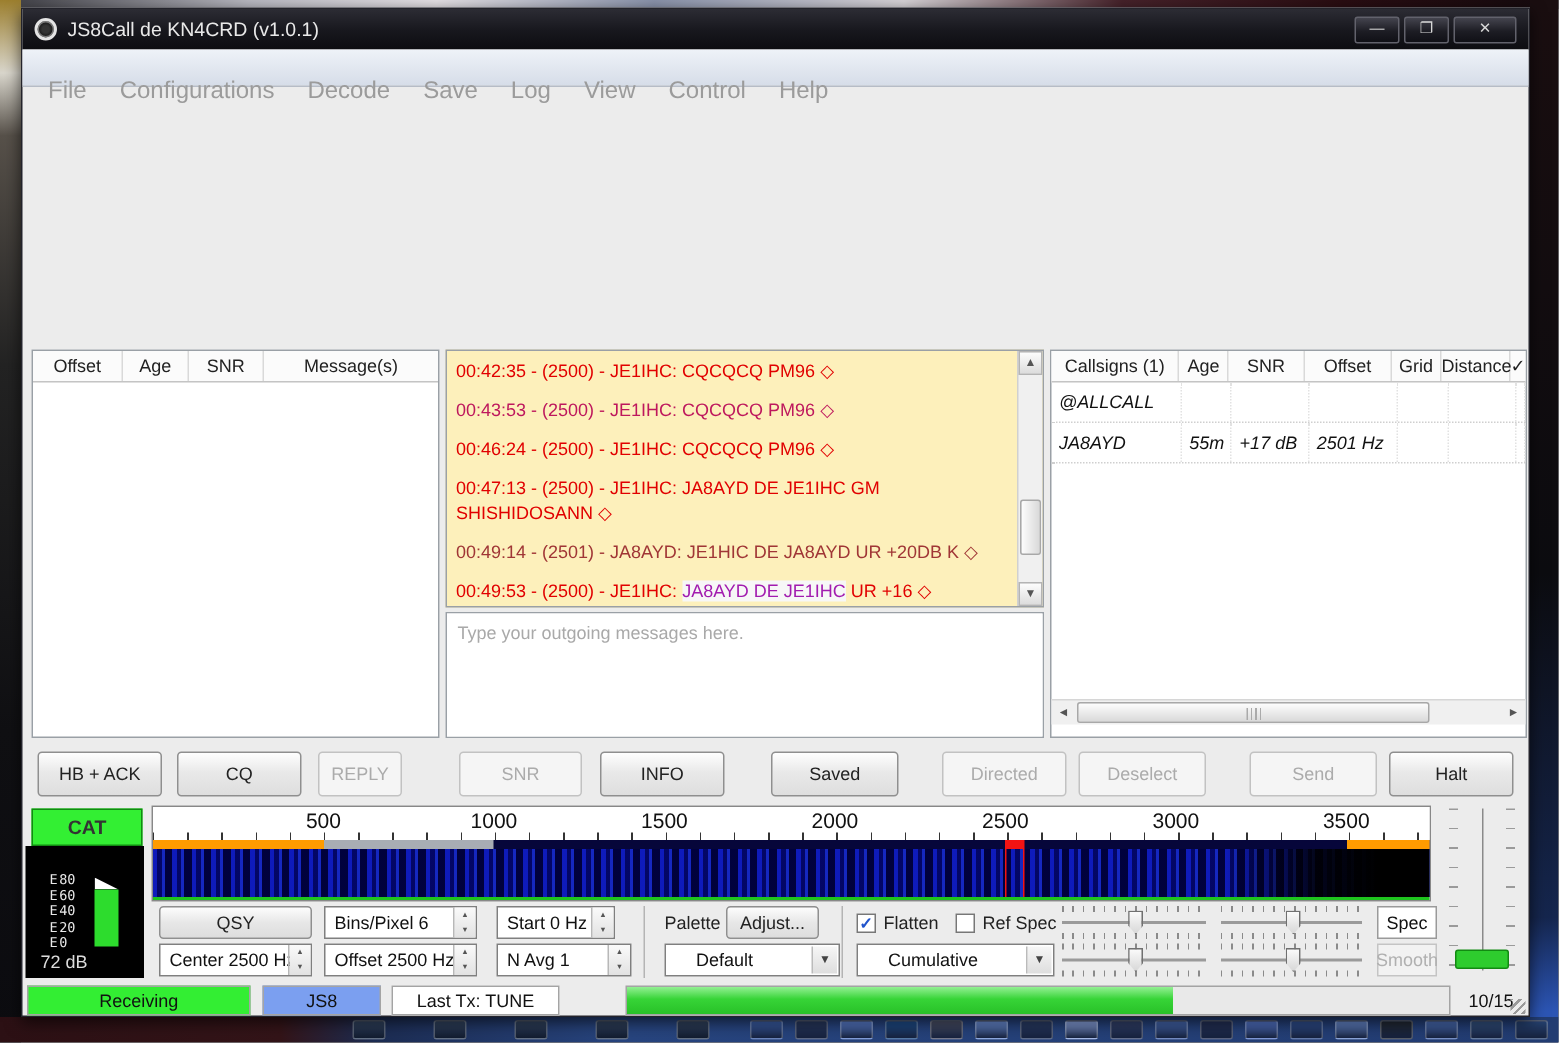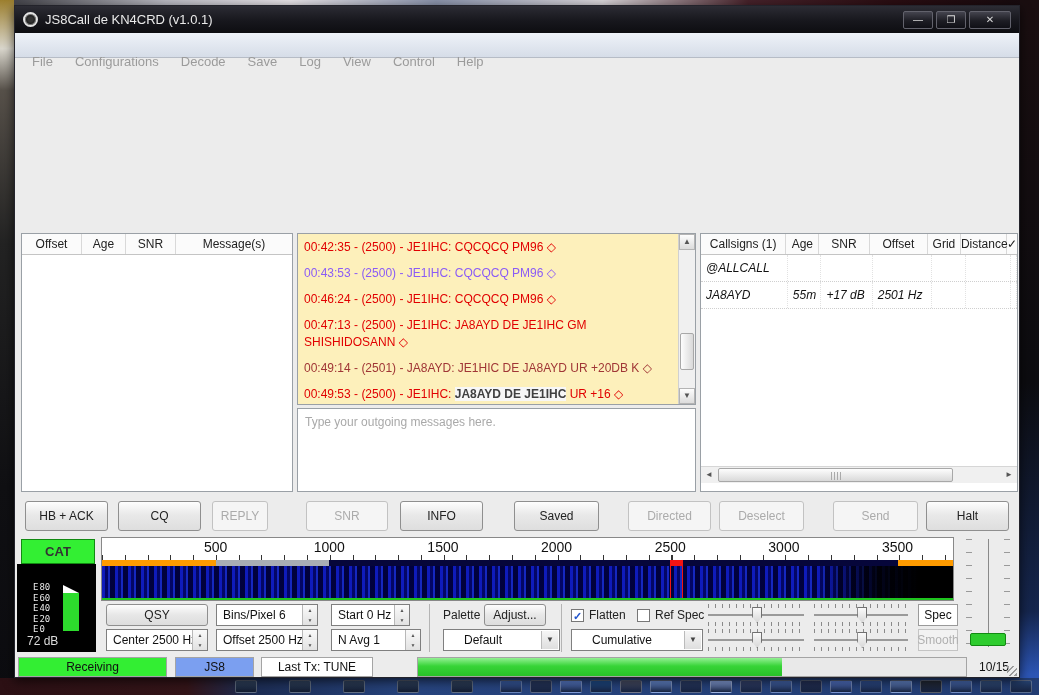--- a/index.html
+++ b/index.html
@@ -30,21 +30,21 @@
     box-shadow:inset 0 0 0 1px #777; }
   .win-btns { margin-left:auto; display:flex; gap:3px; }
   .win-btn { height:18px; border:1px solid #62626c; border-radius:2px; color:#d8d8d8;
     background:linear-gradient(#44444e,#1d1d24 55%,#101016); font-size:10px; line-height:16px;
     text-align:center; }
   .win-btn.min,.win-btn.max { width:30px; } .win-btn.close { width:42px; }
 
   .menubar { position:absolute; left:0; top:27px; width:1004px; height:25px;
     background:linear-gradient(#eef2f8,#d6dde8); border-bottom:1px solid #b6bcc6;
     display:flex; align-items:center; padding-left:6px; }
-  .menu-item { color:#9b9b9b; font-size:13px; padding:0 11px;margin-top:32px; }
+  .menu-item { color:#9b9b9b; font-size:16px; padding:0 11px;margin-top:32px; }
 
   
   .display { position:absolute; left:3px; top:53px; width:1000px; height:173px; background:#000; }
   .freq { position:absolute; left:40px; top:30px; color:#fafafa; font-size:44px;
     font-family:"DejaVu Sans Mono",monospace; letter-spacing:5px; font-weight:bold; }
   .freq-offset { position:absolute; left:82px; top:96px; color:#ececec; font-size:17px; }
   .center-info { position:absolute; left:300px; top:46px; width:400px; text-align:center; color:#f2f2f2; }
   .station { font-size:16px; letter-spacing:1px; }
   .utc-time { font-size:14px; margin-top:13px; }
   .utc-date { font-size:14px; margin-top:2px; }
@@ -60,21 +60,21 @@
   .ba-panel { left:6px; top:227px; width:272px; height:259px; }
   .thead { display:flex; height:21px; border-bottom:1px solid #c4c4c4; background:#fbfbfb;
     font-size:12px; color:#222; align-items:center; }
   .th { text-align:center; border-right:1px solid #d9d9d9; height:100%; line-height:20px; }
   .th:last-child { border-right:none; }
 
   .msg-panel { left:282px; top:227px; width:399px; height:172px; background:#fdf0bb; overflow:hidden; }
   .msg-list { position:absolute; left:0; top:0; right:17px; bottom:0; padding:5px 2px 4px 6px;
     font-size:12px; line-height:1.45; }
   .msg { margin-bottom:8.5px; }
-  .msg .hl { background:#f7f7f7; color:#404040;font-weight:bold; }
+  .msg .hl { background:#f7f7f7; color:#a21caf; }
   .vscroll { position:absolute; right:0; top:0; width:17px; bottom:0; background:#f0f0f0; border-left:1px solid #d0d0d0; }
   .vscroll .arr { position:absolute; left:0; width:16px; height:16px; background:linear-gradient(#fdfdfd,#dcdcdc);
     border:1px solid #b4b4b4; font-size:8px; color:#555; text-align:center; line-height:14px; }
   .vscroll .arr.up{ top:0; } .vscroll .arr.dn{ bottom:0; }
   .vscroll .thumb { position:absolute; left:1px; width:14px; background:linear-gradient(90deg,#fdfdfd,#d9d9d9);
     border:1px solid #a8a8a8; border-radius:2px; }
 
   .outgoing { left:282px; top:402px; width:399px; height:84px; }
   .outgoing textarea { width:100%; height:100%; border:none; resize:none; outline:none;
     font-family:"Liberation Sans",sans-serif; font-size:12px; color:#333; padding:6px 7px; background:#fff; }
@@ -234,21 +234,21 @@
         <div class="th" style="width: 60px;">Offset</div>
         <div class="th" style="width: 44px;">Age</div>
         <div class="th" style="width: 50px;">SNR</div>
         <div class="th" style="flex: 1 1 0%;">Message(s)</div>
       </div>
   </div>
 
   <div class="panel msg-panel">
     <div class="msg-list" id="msg-list">
         <div class="msg" style="color: rgb(225, 0, 0);"><span>00:42:35 - (2500) - JE1IHC: CQCQCQ PM96 ◇</span></div>
-        <div class="msg" style="color: #8b5cf6;"><span>00:43:53 - (2500) - JE1IHC: CQCQCQ PM96 ◇</span></div>
+        <div class="msg" style="color: #be185d;"><span>00:43:53 - (2500) - JE1IHC: CQCQCQ PM96 ◇</span></div>
         <div class="msg" style="color: rgb(225, 0, 0);"><span>00:46:24 - (2500) - JE1IHC: CQCQCQ PM96 ◇</span></div>
         <div class="msg" style="color: rgb(225, 0, 0);"><span>00:47:13 - (2500) - JE1IHC: JA8AYD  DE JE1IHC GM SHISHIDOSANN ◇</span></div>
         <div class="msg" style="color: rgb(160, 54, 54);"><span>00:49:14 - (2501) - JA8AYD: JE1HIC  DE JA8AYD UR +20DB K ◇</span></div>
         <div class="msg" style="color: rgb(225, 0, 0);"><span>00:49:53 - (2500) - JE1IHC: </span><span class="hl">JA8AYD  DE JE1IHC</span><span> UR +16 ◇</span></div>
       </div>
     <div class="vscroll">
       <div class="arr up">▲</div>
       <div class="thumb" style="top:58%;height:22%;"></div>
       <div class="arr dn">▼</div>
     </div>

